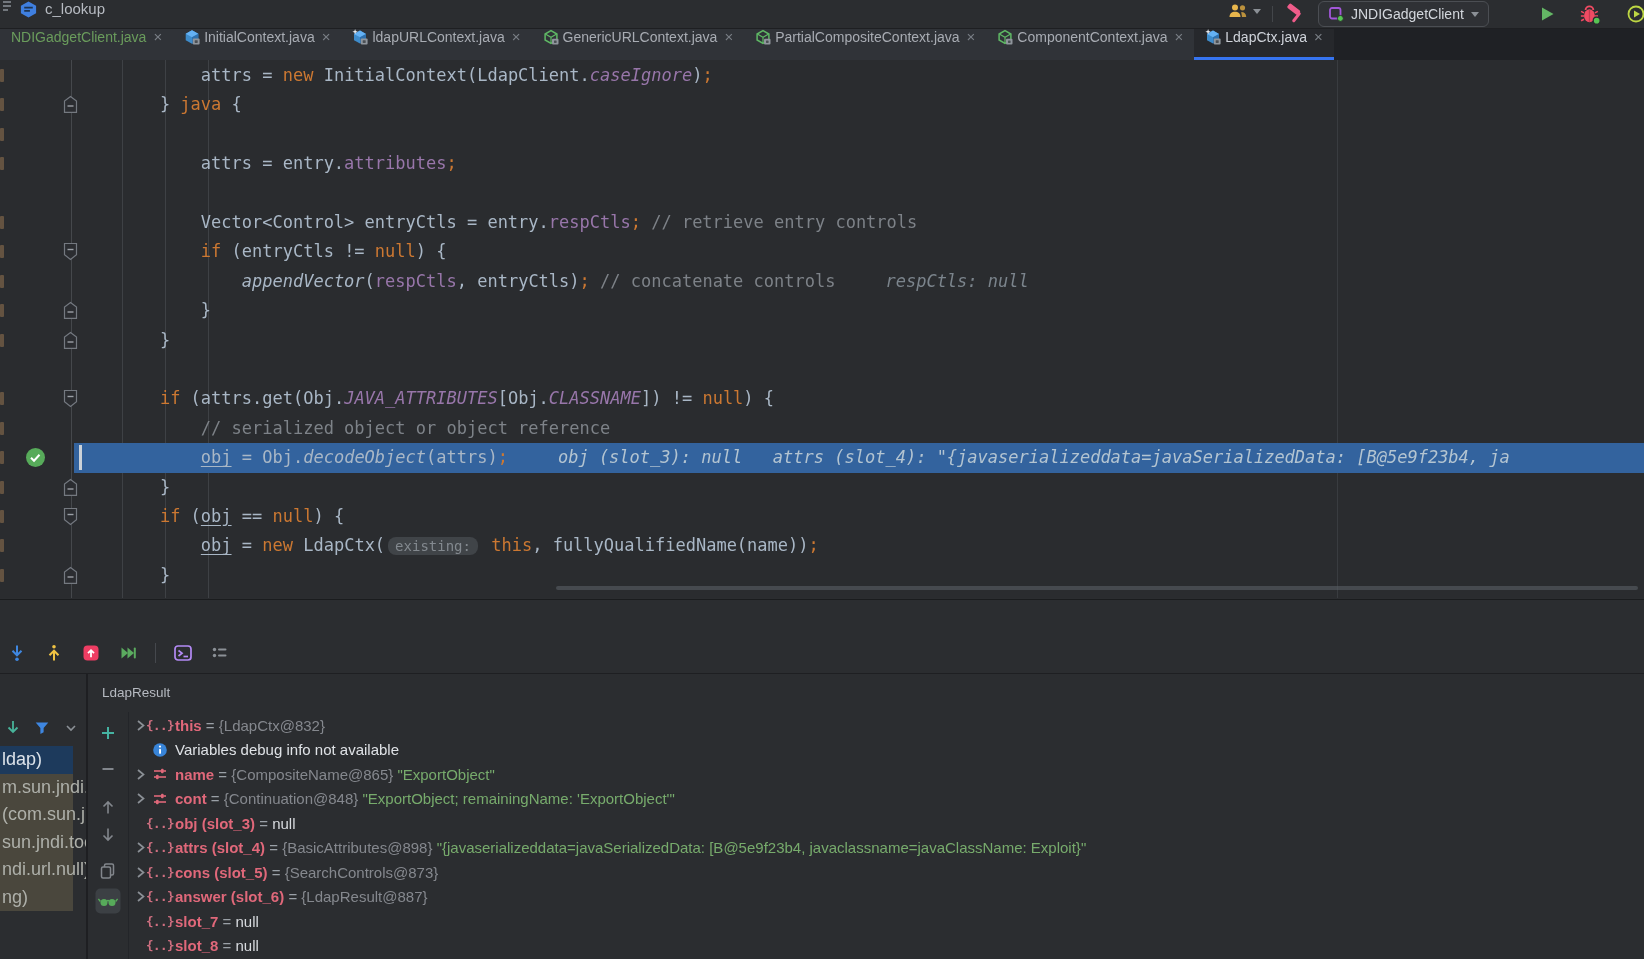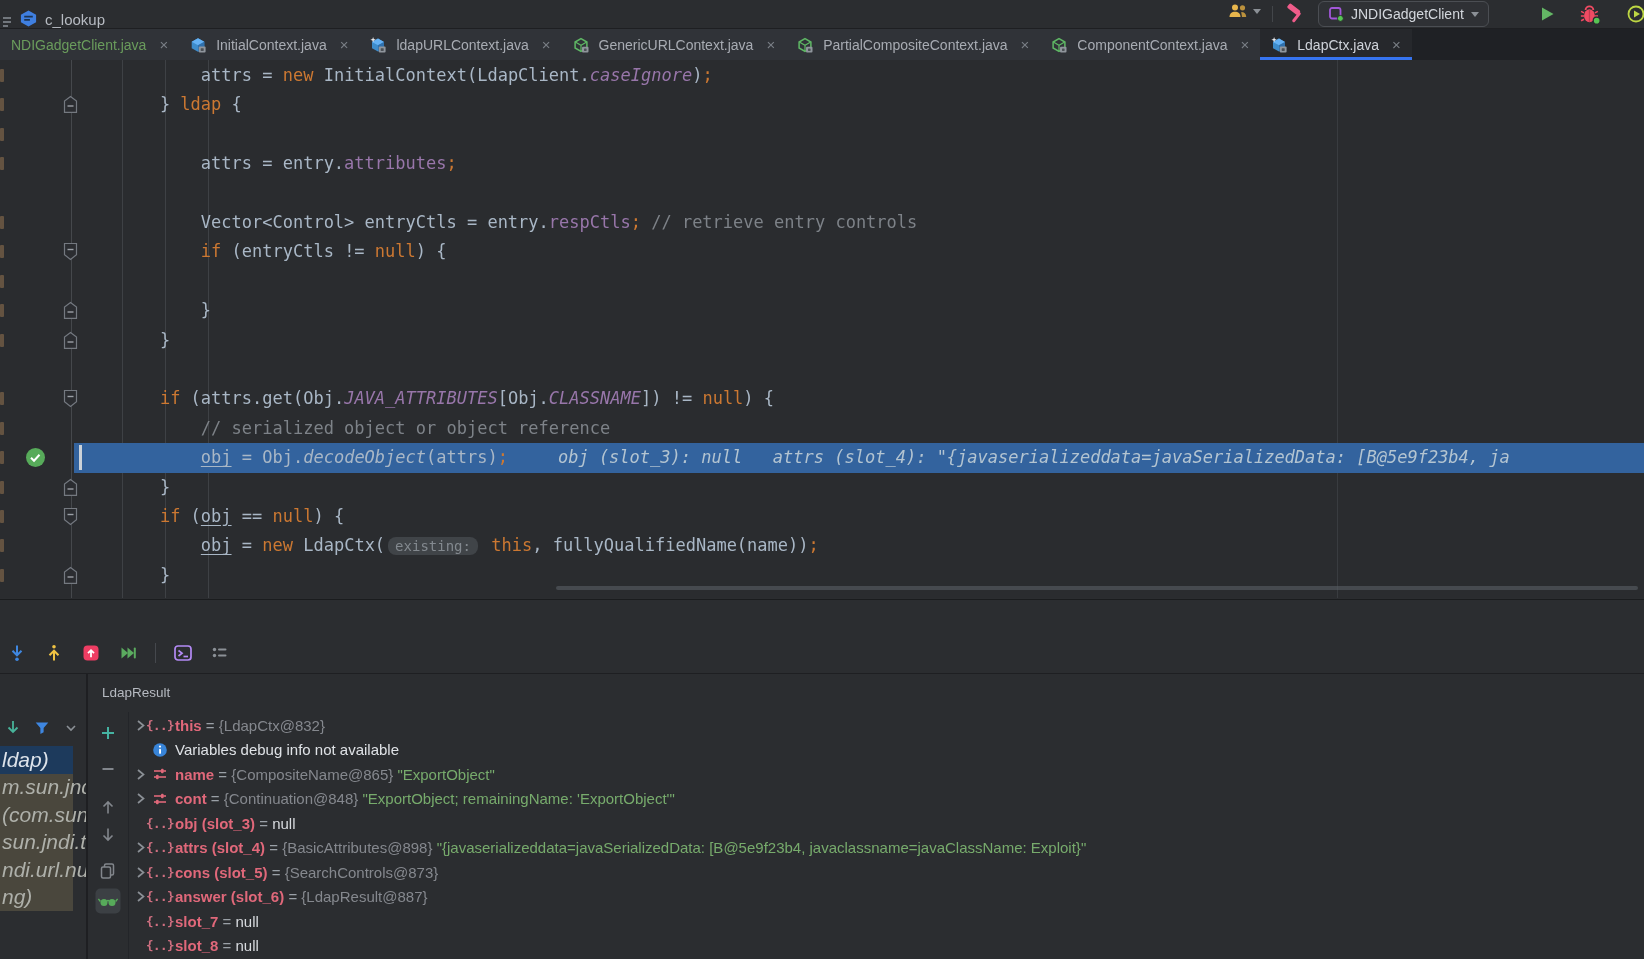--- a/index.html
+++ b/index.html
@@ -1,31 +1,31 @@
 <!DOCTYPE html>
 <html><head>
 <meta charset="utf-8">
 <style>
   html,body{margin:0;padding:0;background:#1b1c1f;}
   #root{position:relative;width:1644px;height:959px;background:#2b2d30;overflow:hidden;
         font-family:"Liberation Sans",sans-serif;-webkit-font-smoothing:antialiased;}
 
   
   #titlebar{position:absolute;top:0;left:0;right:0;height:28px;background:#2b2d30;border-bottom:1px solid #1e1f22;}
-  .tb-left{display:flex;align-items:flex-end;gap:7px;padding-left:2px;height:100%;}
+  .tb-left{display:flex;align-items:flex-start;gap:7px;padding-left:2px;height:100%;}
   .project{color:#b7bbc2;font-size:15px;}
   .tb-abs{position:absolute;top:3px;display:flex;align-items:center;}
   .tb-sep{position:absolute;top:6px;width:1px;height:16px;background:#43464a;}
   #runwidget{position:absolute;left:1318px;top:1px;height:24px;border:1px solid #4b4e53;border-radius:6px;
              display:flex;align-items:center;gap:7px;padding:0 9px;color:#d3d7dd;font-size:14px;background:#2f3135;}
   .chev{width:0;height:0;border-left:4px solid transparent;border-right:4px solid transparent;border-top:5px solid #8b9096;}
 
   
   #tabbar{position:absolute;top:29px;left:0;right:0;height:31px;background:#303338;display:flex;}
-  .tab{position:relative;display:flex;align-items:center;gap:10px;padding:0 11px;font-size:14px;color:#a8acb3;white-space:nowrap;}
+  .tab{position:relative;display:flex;gap:4px;padding:0 11px;font-size:14px;color:#a8acb3;white-space:nowrap;}
   .tab.active{background:#26282c;color:#cfd3da;}
   .tab .tabicon{display:flex;width:16px;height:16px;}
   .tablabel.green{color:#6a9c5c;}
   .tabclose{color:#7a7f86;font-size:15px;margin-left:3px;line-height:1;}
   .tabunderline{position:absolute;left:0;right:0;bottom:0;height:3px;background:#3674f0;}
   .tabfill{flex:1;background:#1f2125;}
 
   
   #editor{position:absolute;top:60px;left:0;right:0;height:538px;background:#2a2c2f;overflow:hidden;}
   .guide{position:absolute;top:0;bottom:0;width:1px;background:#3e4145;}
@@ -57,21 +57,21 @@
   .stepbtn{width:26px;height:26px;display:flex;align-items:center;justify-content:center;}
   .stepsep{width:1px;height:20px;background:#45484d;margin:0 3px;}
 
   #varheader{position:absolute;top:673px;left:0;right:0;height:39px;background:#2b2d30;border-top:1px solid #1e1f22;}
   .vh-label{position:absolute;left:102px;top:11px;font-size:13.5px;color:#b6bac1;}
 
   #framescol{position:absolute;left:0;top:712px;width:86px;height:247px;background:#2b2d30;overflow:hidden;}
   .framebar{position:absolute;top:5px;left:2px;display:flex;gap:7px;align-items:center;}
   .framebtn{width:22px;height:22px;display:flex;align-items:center;justify-content:center;}
   .frow{position:absolute;left:0;width:73px;height:27.5px;display:flex;align-items:center;
-        font-size:21px;font-style:italic;padding-left:2px;color:#aeb0aa;box-sizing:border-box;}
+        font-size:18px;padding-left:2px;color:#aeb0aa;box-sizing:border-box;}
   .frow.sel{background:#1d3a5c;color:#dde3ea;}
   .frow.lib{background:#4a473d;}
 
   .vdiv1{position:absolute;left:86px;top:673px;width:2px;height:286px;background:#1e1f22;}
   .vdiv2{position:absolute;left:128px;top:712px;width:1px;height:247px;background:#232529;}
 
   #sidestrip{position:absolute;left:88px;top:712px;width:40px;height:247px;background:#2b2d30;}
   .sideicon{position:absolute;left:7px;width:26px;height:26px;display:flex;align-items:center;justify-content:center;}
 
   #vartree{position:absolute;left:129px;top:712px;right:0;height:247px;background:#2b2d30;overflow:hidden;}
@@ -242,38 +242,39 @@
 
   <div id="editor">
     <div class="foldline"></div>
     <div class="guide" style="left:122px"></div>
     <div class="guide" style="left:165px"></div>
     <div class="guide" style="left:208px"></div>
     <div class="marginline"></div>
     <div class="hscroll"></div>
   <div class="codeline" style="top: 1px;"><span class="tok-d">            attrs = </span><span class="tok-k">new</span><span class="tok-d"> InitialContext(LdapClient.</span><span class="tok-fi">caseIgnore</span><span class="tok-d">)</span><span class="tok-k">;</span></div>
       <div class="edgedash" style="top: 9px;"></div>
-      <div class="codeline" style="top: 30.4px;"><span class="tok-d">        } </span><span class="tok-k">ldap</span><span class="tok-d"> {</span></div>
+      <div class="codeline" style="top: 30.4px;"><span class="tok-d">        } </span><span class="tok-k">java</span><span class="tok-d"> {</span></div>
       <div class="foldmark" style="top: 35.4px;"><svg width="15" height="19" viewBox="0 0 15 19">
           <path d="M7.5 1.5 13.5 6v11.3H1.5V6Z" fill="#2b2d31" stroke="#747980" stroke-width="1.2"></path>
           <path d="M4.5 11h6" stroke="#9ba0a6" stroke-width="1.4"></path>
         </svg></div>
       <div class="edgedash" style="top: 38.4px;"></div>
       <div class="edgedash" style="top: 67.8px;"></div>
       <div class="codeline" style="top: 89.2px;"><span class="tok-d">            attrs = entry.</span><span class="tok-f">attributes</span><span class="tok-k">;</span></div>
       <div class="edgedash" style="top: 97.2px;"></div>
       <div class="codeline" style="top: 118.6px;"></div>
       <div class="codeline" style="top: 148px;"><span class="tok-d">            Vector&lt;Control&gt; entryCtls = entry.</span><span class="tok-f">respCtls</span><span class="tok-k">;</span><span class="tok-c"> // retrieve entry controls</span></div>
       <div class="edgedash" style="top: 156px;"></div>
       <div class="codeline" style="top: 177.4px;"><span class="tok-d">            </span><span class="tok-k">if</span><span class="tok-d"> (entryCtls != </span><span class="tok-k">null</span><span class="tok-d">) {</span></div>
       <div class="foldmark" style="top: 182.4px;"><svg width="15" height="19" viewBox="0 0 15 19">
           <path d="M1.5 1.5h12v11.3L7.5 17.5 1.5 12.8Z" fill="#2b2d31" stroke="#747980" stroke-width="1.2"></path>
           <path d="M4.5 7.5h6" stroke="#9ba0a6" stroke-width="1.4"></path>
         </svg></div>
       <div class="edgedash" style="top: 185.4px;"></div>
+      <div class="codeline" style="top: 206.8px;"><span class="tok-d">                </span><span class="tok-mi">appendVector</span><span class="tok-d">(</span><span class="tok-f">respCtls</span><span class="tok-d">, entryCtls)</span><span class="tok-k">;</span><span class="tok-c"> // concatenate controls</span><span class="ih">respCtls: null</span></div>
       <div class="edgedash" style="top: 214.8px;"></div>
       <div class="codeline" style="top: 236.2px;"><span class="tok-d">            }</span></div>
       <div class="foldmark" style="top: 241.2px;"><svg width="15" height="19" viewBox="0 0 15 19">
           <path d="M7.5 1.5 13.5 6v11.3H1.5V6Z" fill="#2b2d31" stroke="#747980" stroke-width="1.2"></path>
           <path d="M4.5 11h6" stroke="#9ba0a6" stroke-width="1.4"></path>
         </svg></div>
       <div class="edgedash" style="top: 244.2px;"></div>
       <div class="codeline" style="top: 265.6px;"><span class="tok-d">        }</span></div>
       <div class="foldmark" style="top: 270.6px;"><svg width="15" height="19" viewBox="0 0 15 19">
           <path d="M7.5 1.5 13.5 6v11.3H1.5V6Z" fill="#2b2d31" stroke="#747980" stroke-width="1.2"></path>

